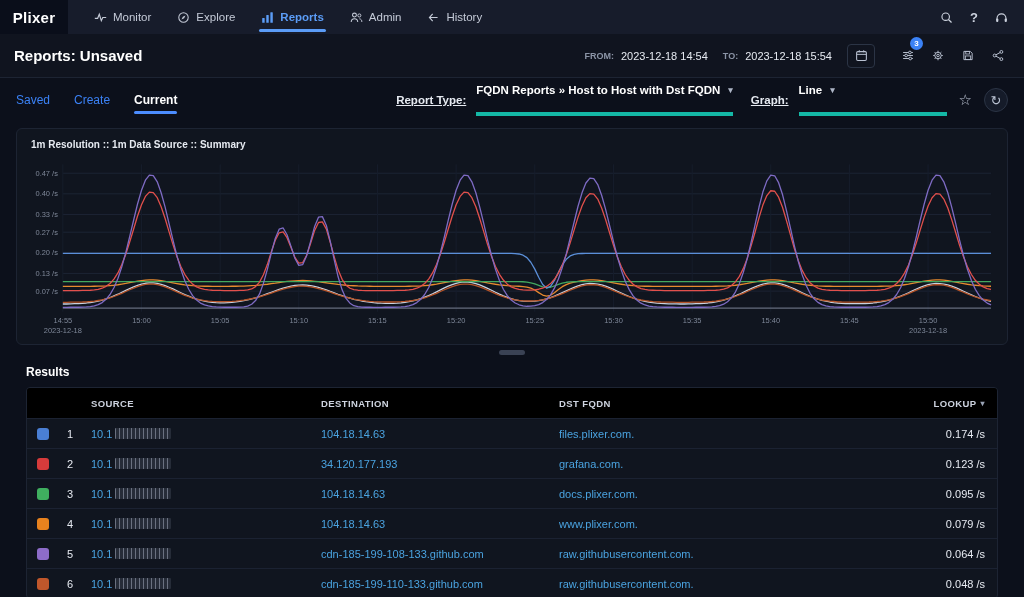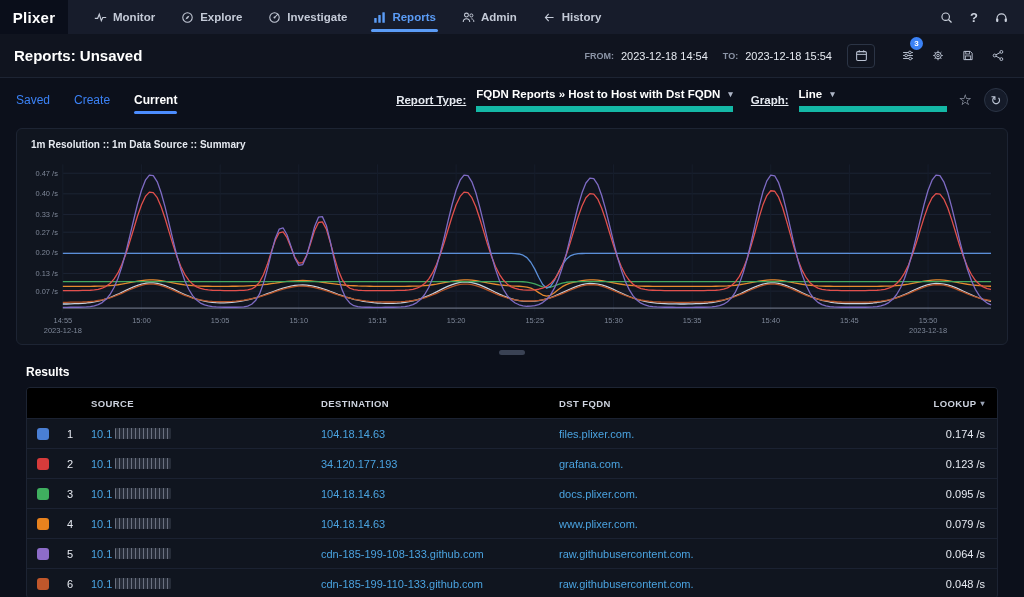--- a/index.html
+++ b/index.html
@@ -10,21 +10,21 @@
   }
   svg { display: block; }
   .ic { width: 13px; height: 13px; }
 
   
   .topnav { height: 34px; background: #171c2b; display: flex; align-items: stretch; text-align: center; }
   .logo { width: 68px; background: #0a0e1a; color: #fff; font-weight: bold; font-size: 15px;
           display: flex; align-items: center; justify-content: center; letter-spacing: .3px; }
   .nav-items { display: flex; align-items: center; gap: 26px; margin-left: 26px; flex: 1; }
   .nav-item { display: flex; align-items: center; gap: 6px; font-size: 11.5px; color: #c4cad7;
-              cursor: pointer; position: relative; height: 100%; font-weight: bold; }
+              cursor: pointer; position: relative; height: 100%; }
   .nav-item.active { color: #5b9cf6; font-weight: bold; }
   .nav-item.active::after { content: ""; position: absolute; left: -2px; right: -2px; bottom: 2px;
               height: 3px; background: #5b9cf6; border-radius: 2px; }
   .nav-right { display: flex; align-items: center; gap: 17px; margin-right: 16px; color: #cdd3df; }
   .help-glyph { font-size: 13px; font-weight: bold; color: #cdd3df; }
 
   
   .titlebar { height: 44px; display: flex; align-items: center; padding: 0 14px;
               background: #10141f; border-bottom: 1px solid #1d2433; }
   .page-title { font-size: 15px; font-weight: bold; color: #fff; }
@@ -43,22 +43,22 @@
            display: flex; align-items: center; justify-content: center; padding: 0 2px; }
 
   
   .tabsrow { height: 44px; display: flex; align-items: center; padding: 0 16px; gap: 24px; }
   .tab { font-size: 12px; color: #3b82f6; cursor: pointer; position: relative; padding: 12px 0; }
   .tab.active { color: #fff; font-weight: bold; }
   .tab.active::after { content: ""; position: absolute; left: 0; right: 0; bottom: 5px;
             height: 3px; background: #4c8dff; border-radius: 2px; }
   .tr-right { margin-left: auto; display: flex; align-items: center; gap: 10px; }
   .sel-label { font-size: 11.5px; font-weight: bold; color: #e6eaf1; text-decoration: underline; }
-  .sel { display: flex; align-items: center; gap: 8px; border-bottom: 6px solid #14b8a6;
-         padding-bottom: 6px; font-size: 11.5px; font-weight: bold; color: #fff; cursor: pointer; }
+  .sel { display: flex; align-items: center; gap: 8px; border-bottom: 4px solid #14b8a6;
+         padding-bottom: 16px; font-size: 11.5px; font-weight: bold; color: #fff; cursor: pointer; }
   .sel .caret { font-size: 9px; color: #aeb6c6; }
   .sel.graph-sel { width: 148px; justify-content: flex-start; }
   .round-btn { width: 24px; height: 24px; border-radius: 50%; border: 1px solid #2b3445;
          background: #151b29; color: #b9c1d1; display: flex; align-items: center;
          justify-content: center; cursor: pointer; font-size: 13px; }
   .star-btn { background: transparent; border: none; font-size: 15px; color: #b9c1d1;
          cursor: pointer; padding: 0 2px; }
 
   
   .chart-panel { margin: 6px 16px 0; background: #10151f; border: 1px solid #1d2433;
@@ -99,28 +99,20 @@
           <polyline points="1,9 4.5,9 6.5,4 9,12 10.8,8 15,8" fill="none" stroke="currentColor" stroke-width="1.4"></polyline>
         </svg>
       <span>Monitor</span>
     </div>
     <div class="nav-item">
       <svg class="ic" viewBox="0 0 16 16">
           <circle cx="8" cy="8" r="5.8" fill="none" stroke="currentColor" stroke-width="1.3"></circle>
           <polygon points="10.5,5.5 8.8,8.8 5.5,10.5 7.2,7.2" fill="currentColor"></polygon>
         </svg>
       <span>Explore</span>
-    </div>
-    <div class="nav-item">
-      <svg class="ic" viewBox="0 0 16 16">
-          <circle cx="8" cy="8" r="5.8" fill="none" stroke="currentColor" stroke-width="1.3"></circle>
-          <circle cx="8" cy="8" r="1.2" fill="currentColor"></circle>
-          <line x1="8" y1="8" x2="12.5" y2="3.5" stroke="currentColor" stroke-width="1.3"></line>
-        </svg>
-      <span>Investigate</span>
     </div>
     <div class="nav-item active">
       <svg class="ic" viewBox="0 0 16 16">
           <rect x="1.5" y="8.5" width="3" height="6" rx="0.5" fill="currentColor"></rect>
           <rect x="6.5" y="5" width="3" height="9.5" rx="0.5" fill="currentColor"></rect>
           <rect x="11.5" y="1.5" width="3" height="13" rx="0.5" fill="currentColor"></rect>
         </svg>
       <span>Reports</span>
     </div>
     <div class="nav-item">

